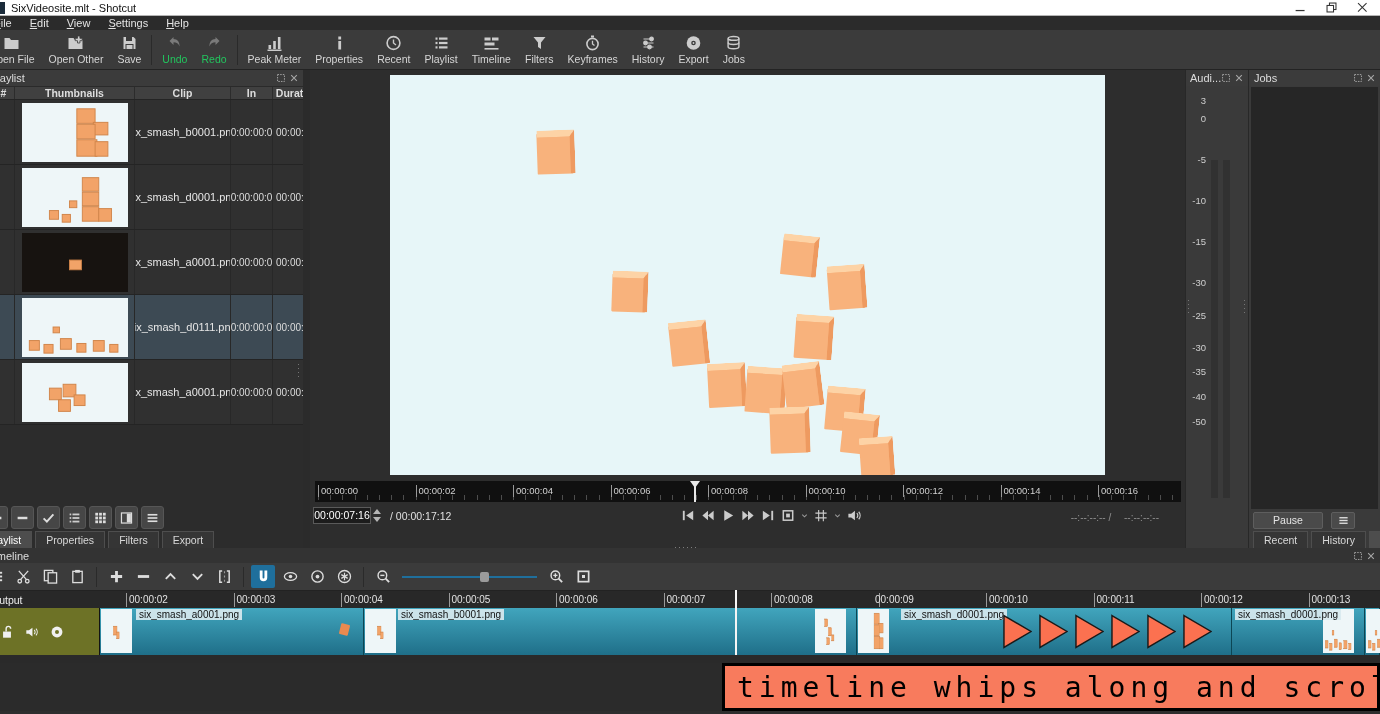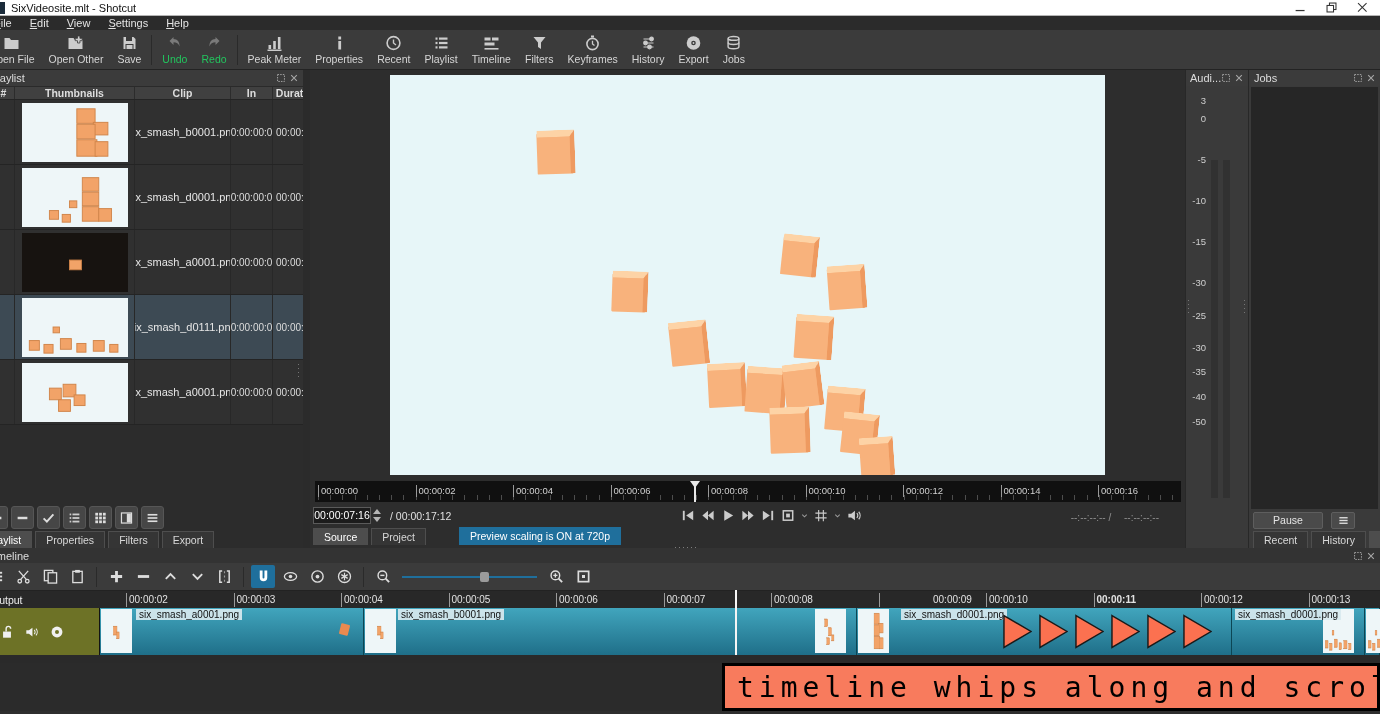--- a/index.html
+++ b/index.html
@@ -714,25 +714,20 @@
             </svg>
           </div>
           <div class="tr-btn">
             <svg viewBox="0 0 16 16" style="width:100%;height:100%;display:block">
               <path d="M2 6v4h3l4 3V3L5 6z" fill="#ccc"></path>
               <path d="M11 5.5a3.5 3.5 0 0 1 0 5M13 4a6 6 0 0 1 0 8" stroke="#ccc" stroke-width="1.3" fill="none"></path>
             </svg>
           </div>
         </div>
     <div class="sel-info">--:--:--:--  /　 --:--:--:--</div>
-    <div class="player-tabs tabs" id="player-tabs">
-          <div class="tab active">Source</div>
-          <div class="tab">Project</div>
-          <div class="notice">Preview scaling is ON at 720p</div>
-        </div>
     <div class="dots-h">······</div>
   </div>
 
   <div class="audio-panel">
     <div class="panel-title">
       <span class="t" style="margin-left:4px">Audi...</span>
       <span class="panel-icons">
         <span class="pi">
               <svg viewBox="0 0 16 16" style="width:100%;height:100%;display:block">
                 <rect x="2.5" y="2.5" width="11" height="11" fill="none" stroke="#a8a8a8" stroke-width="1.5" stroke-dasharray="2.4 1.8"></rect>
@@ -968,25 +963,25 @@
           <span class="rul-label" style="left: 351px;">00:00:04</span>
           <div class="rul-tick" style="left: 455.5px;"></div>
           <span class="rul-label" style="left: 458.5px;">00:00:05</span>
           <div class="rul-tick" style="left: 563px;"></div>
           <span class="rul-label" style="left: 566px;">00:00:06</span>
           <div class="rul-tick" style="left: 670.5px;"></div>
           <span class="rul-label" style="left: 673.5px;">00:00:07</span>
           <div class="rul-tick" style="left: 778px;"></div>
           <span class="rul-label" style="left: 781px;">00:00:08</span>
           <div class="rul-tick" style="left: 885.5px;"></div>
-          <span class="rul-label" style="left: 940px;">00:00:09</span>
+          <span class="rul-label" style="left: 882px;">00:00:09</span>
           <div class="rul-tick" style="left: 993px;"></div>
           <span class="rul-label" style="left: 996px;">00:00:10</span>
           <div class="rul-tick" style="left: 1100.5px;"></div>
-          <span class="rul-label" style="left: 1103.5px; font-weight: bold;">00:00:11</span>
+          <span class="rul-label" style="left: 1103.5px;">00:00:11</span>
           <div class="rul-tick" style="left: 1208px;"></div>
           <span class="rul-label" style="left: 1211px;">00:00:12</span>
           <div class="rul-tick" style="left: 1315.5px;"></div>
           <span class="rul-label" style="left: 1318.5px;">00:00:13</span>
         </div>
     <div class="tl-track" id="tl-track">
       <div class="track-head">
         <span class="th-ic">
               <svg viewBox="0 0 16 16" style="width:100%;height:100%;display:block">
                 <rect x="3.5" y="7.5" width="9" height="7" fill="#f0f0f0"></rect>

